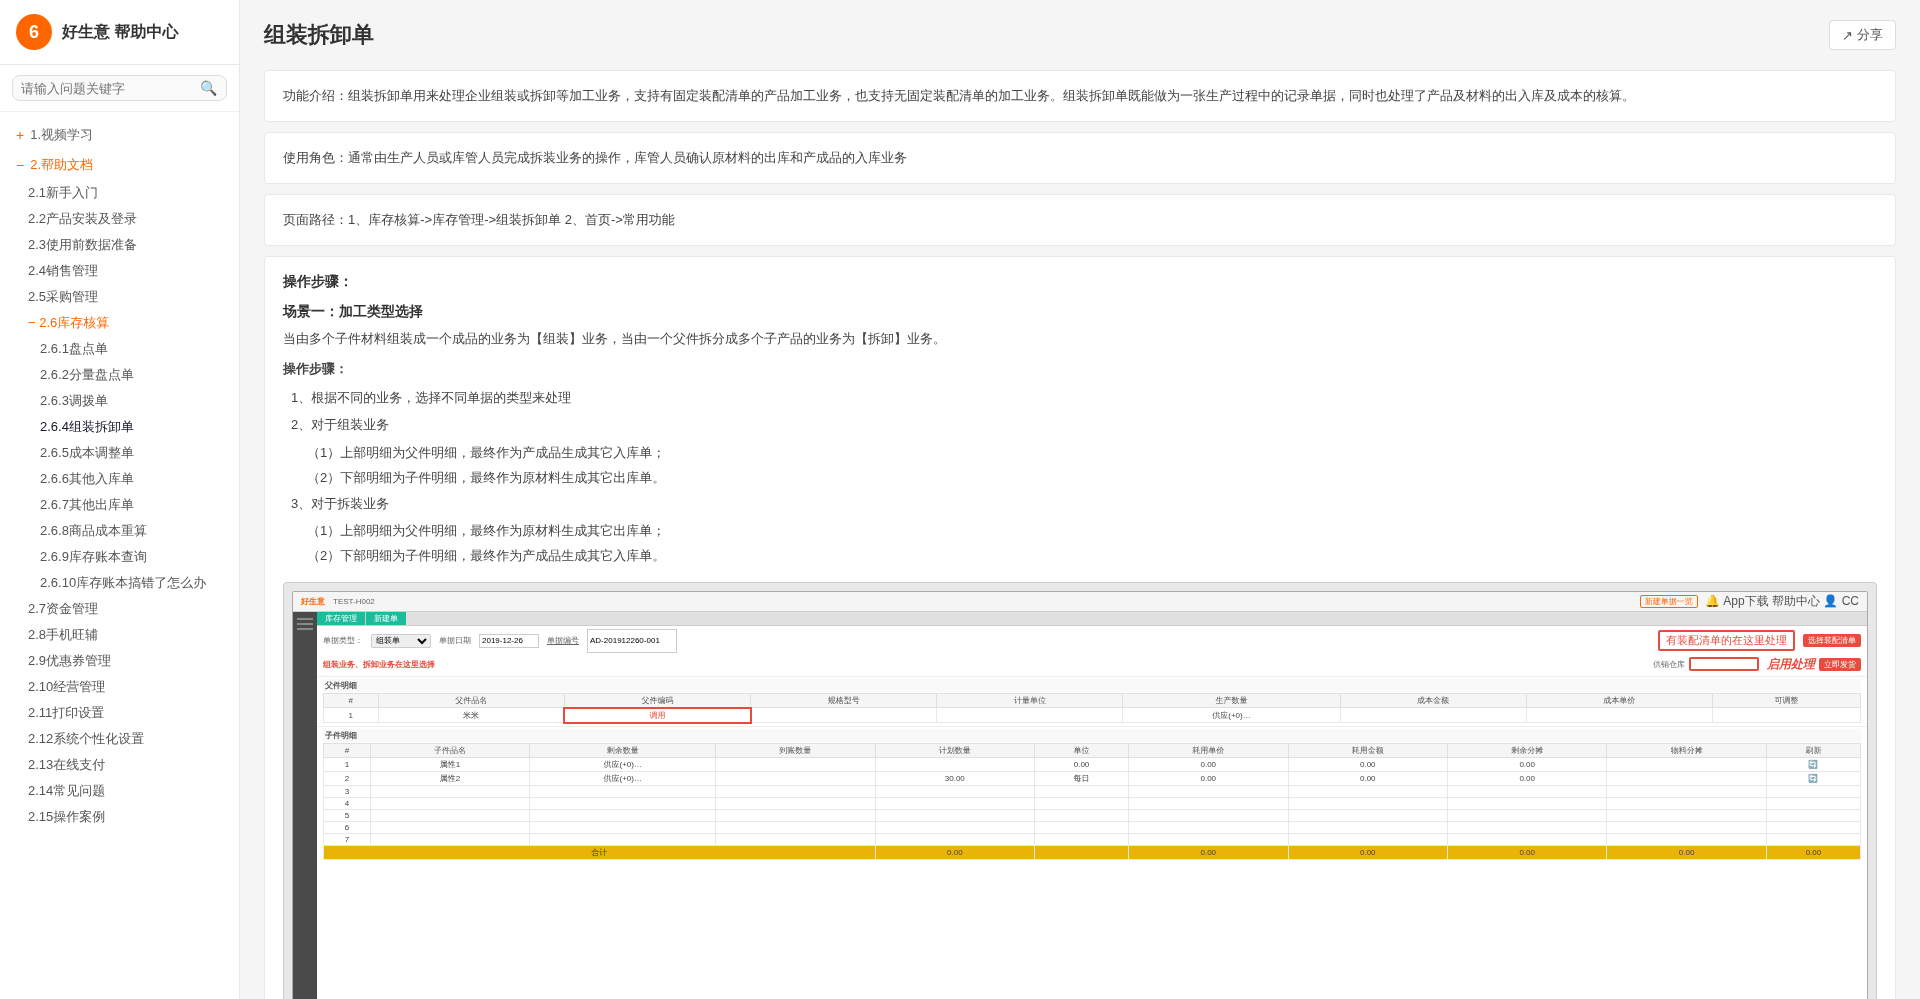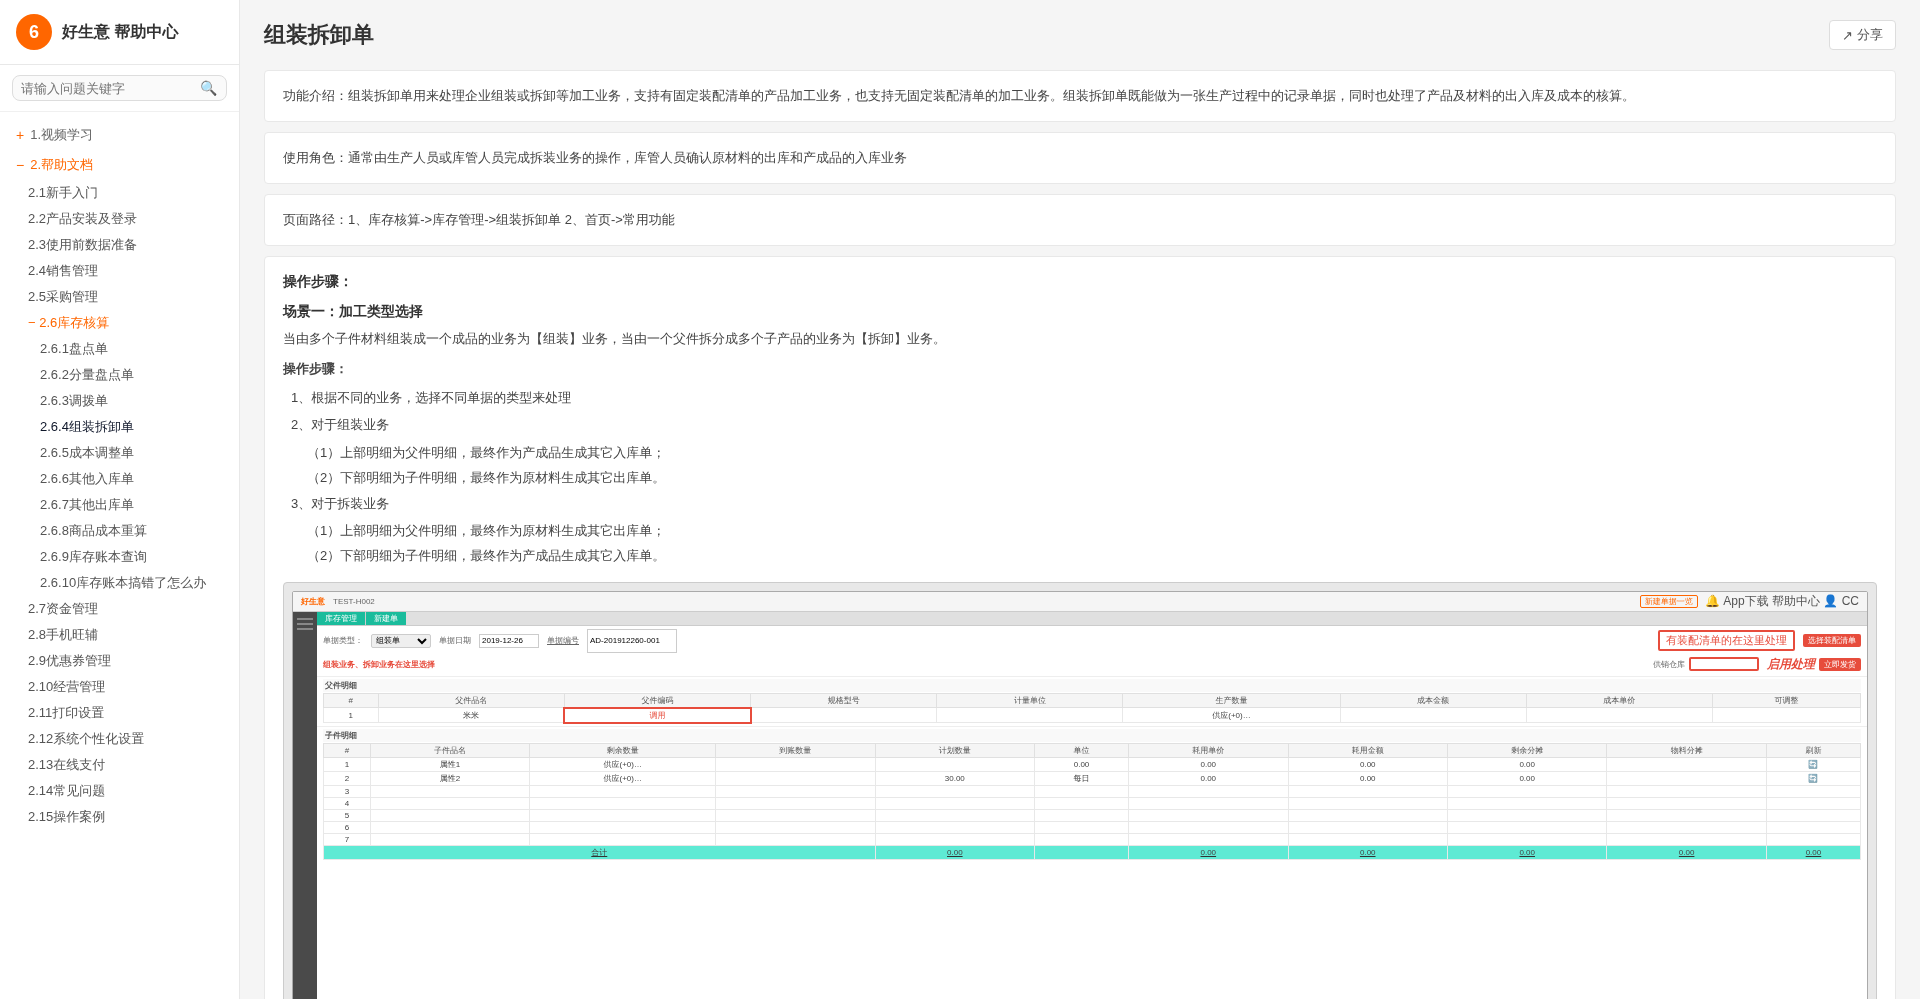--- a/index.html
+++ b/index.html
@@ -474,21 +474,21 @@
                       <td></td>
                       <td></td>
                       <td></td>
                       <td></td>
                       <td></td>
                       <td></td>
                       <td></td>
                     </tr>
                 </tbody>
                 <tfoot>
-                  <tr style="background:#5eead4;text-decoration:underline;">
+                  <tr style="background:#eab308;">
                     <td colspan="4">合计</td>
                     <td>0.00</td>
                     <td></td>
                     <td>0.00</td>
                     <td>0.00</td>
                     <td>0.00</td>
                     <td>0.00</td>
                     <td>0.00</td>
                   </tr>
                 </tfoot>

